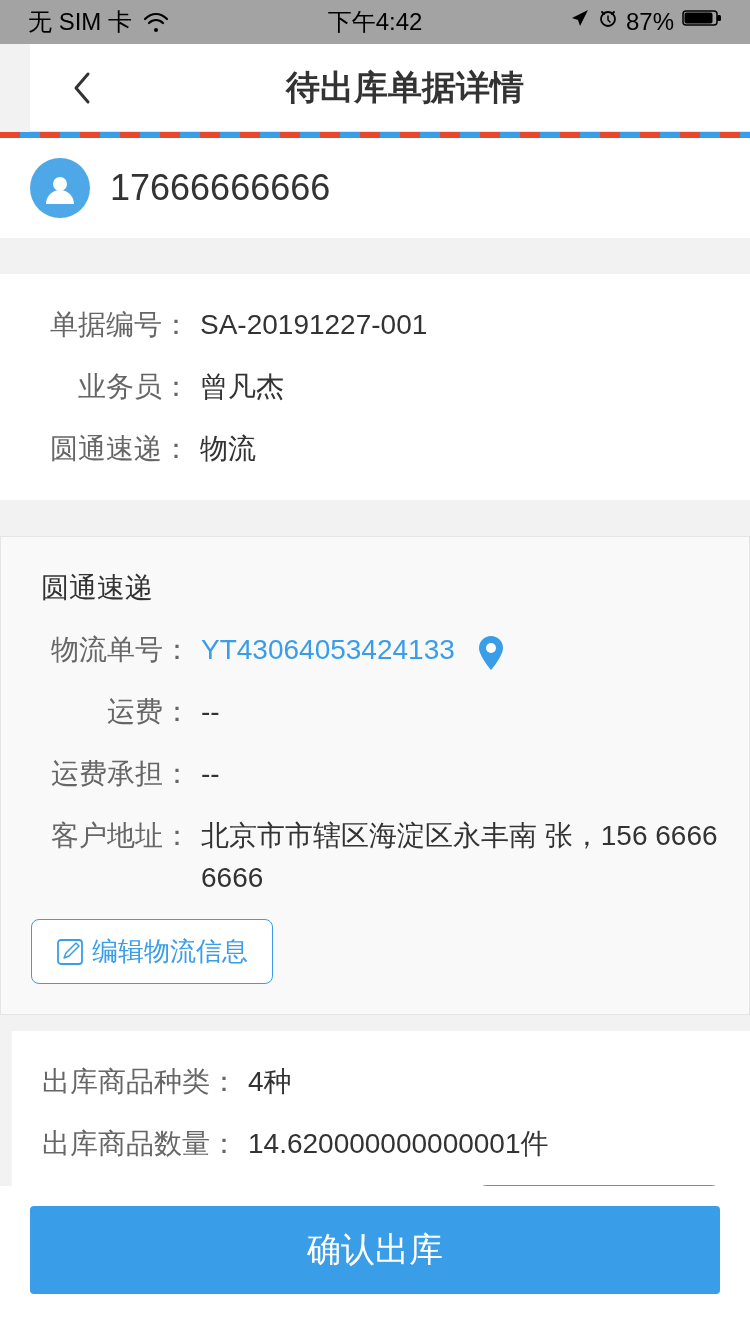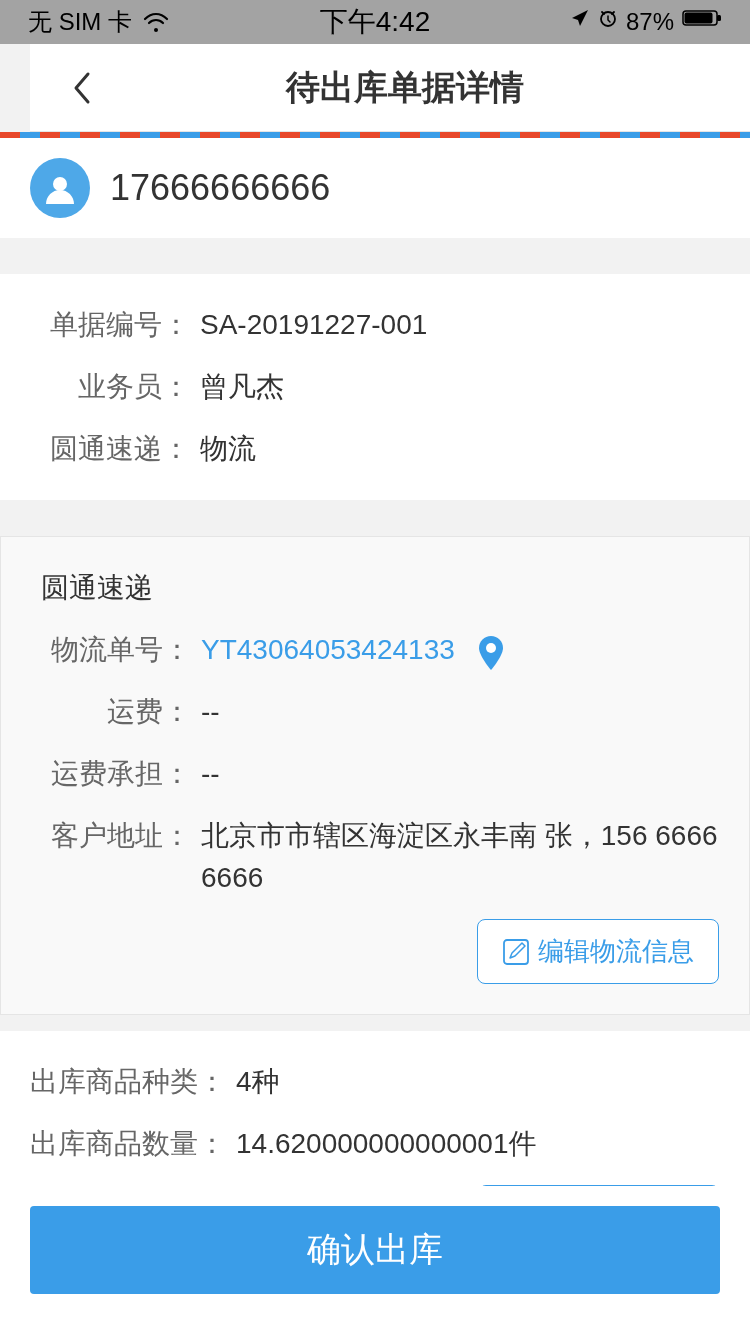--- a/index.html
+++ b/index.html
@@ -28,21 +28,21 @@
     }
     .status-bar-left {
       display: flex;
       align-items: center;
       gap: 10px;
     }
     .status-bar-center {
       position: absolute;
       left: 50%;
       transform: translateX(-50%);
-      font-size: 28px;
+      font-size: 24px;
       font-weight: 500;
     }
     .status-bar-right {
       display: flex;
       align-items: flex-start;
       gap: 8px;
       font-size: 24px;
     }
 
     
@@ -140,21 +140,20 @@
     .location-icon {
       display: inline-flex;
       align-items: center;
       margin-left: 12px;
       vertical-align: middle;
     }
 
     
     .btn-edit-logistics {
       display: flex;
-      justify-content: flex-end;
       margin-top: 20px;
     }
     .btn-outline {
       border: 1.5px solid #3a9de8;
       color: #3a9de8;
       background: #fff;
       border-radius: 8px;
       padding: 14px 24px;
       font-size: 26px;
       display: flex;
@@ -167,20 +166,21 @@
     .gray-divider {
       width: 100%;
       height: 16px;
       background: #f2f2f2;
     }
 
     
     .stats-section {
       background: #fff;
       padding: 30px 30px;
+      margin-left: 12px;
     }
 
     
     .btn-view-detail {
       display: flex;
       justify-content: flex-end;
       margin-top: 20px;
     }
 
     

